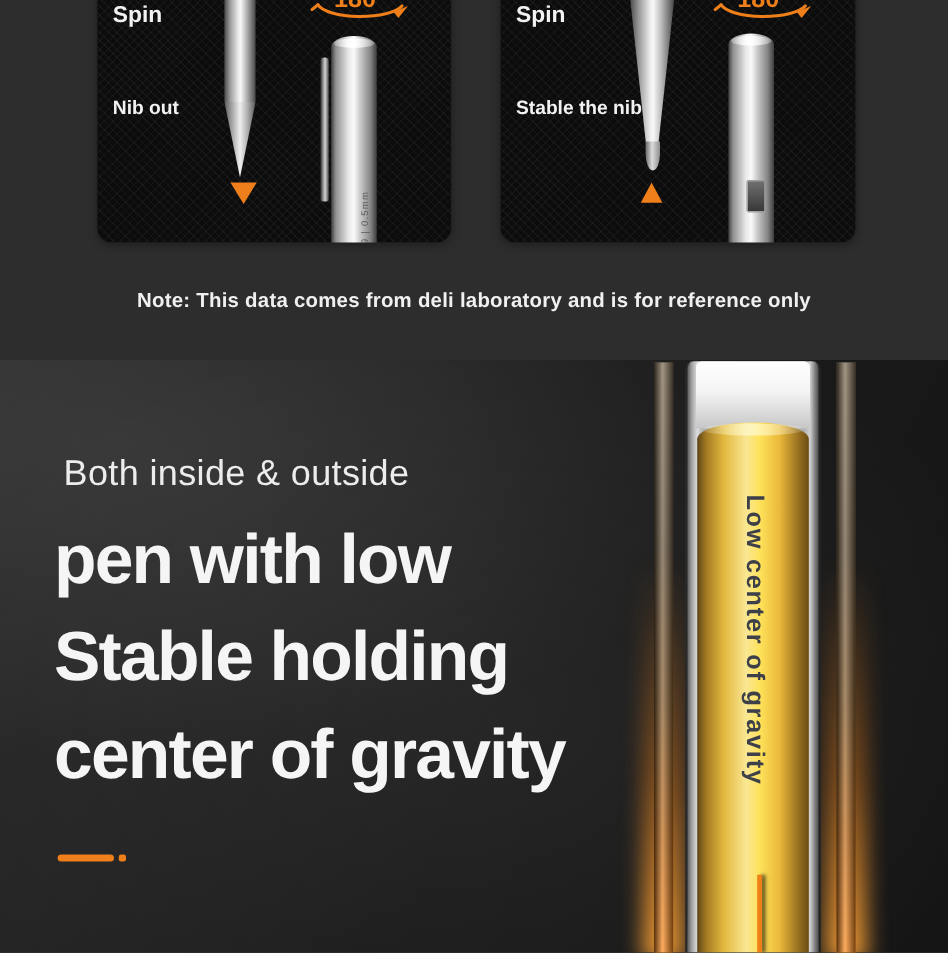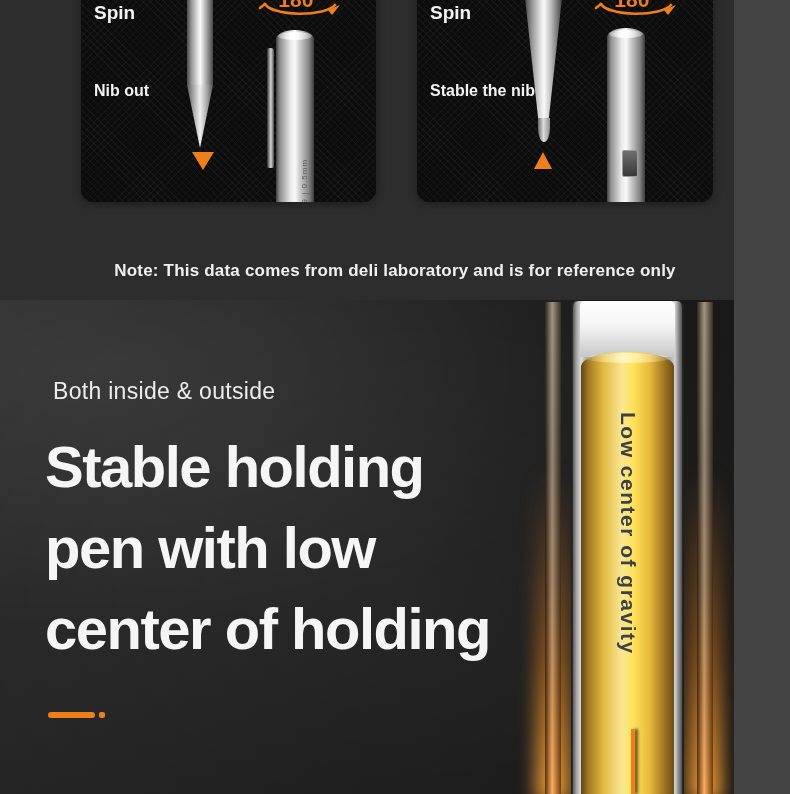--- a/index.html
+++ b/index.html
@@ -1,17 +1,17 @@
 <!DOCTYPE html>
 <html><head>
 <meta charset="utf-8">
 <style>
   html,body{margin:0;padding:0;background:#444;}
   .page{
-    position:relative;width:734px;height:794px;overflow:hidden;
+    position:relative;width:790px;height:794px;overflow:hidden;
     background:#2d2d2d;font-family:"Liberation Sans",sans-serif;
     -webkit-font-smoothing:antialiased;
   }
   
   .top-section{position:absolute;left:0;top:0;width:790px;height:300px;background:#2d2d2d;}
   .panel{
     position:absolute;top:-28px;width:295px;height:230px;border-radius:12px;overflow:hidden;
     background-color:#0c0c0c;
     background-image:
       repeating-linear-gradient(45deg, rgba(255,255,255,.045) 0 1px, transparent 1px 5px),
@@ -61,30 +61,30 @@
   .barrel2::before{content:"";position:absolute;left:2px;right:2px;top:2px;height:8px;border-radius:50%;
     background:linear-gradient(90deg,rgba(255,255,255,.2),#fff 45%,rgba(255,255,255,.25));}
   .barrel2-window{position:absolute;left:15px;top:122px;width:14px;height:25px;border-radius:2px;
     border:1px solid #9a9a9a;background:linear-gradient(180deg,#6f6f6f,#383838);}
   
   .tri-down{position:absolute;left:111px;top:180px;width:0;height:0;
     border-left:11px solid transparent;border-right:11px solid transparent;border-top:18px solid #ee7f1b;}
   .tri-up{position:absolute;left:117px;top:180px;width:0;height:0;
     border-left:9px solid transparent;border-right:9px solid transparent;border-bottom:17px solid #ee7f1b;}
   .note{position:absolute;left:0;top:241px;width:100%;text-align:center;
-    color:#f0f0f0;font-size:17px;font-weight:bold;letter-spacing:.2px;margin-top:20px;}
+    color:#f0f0f0;font-size:17px;font-weight:bold;letter-spacing:.2px;}
   
   .hero{
     position:absolute;left:0;top:300px;width:790px;height:494px;overflow:hidden;
     background:
       radial-gradient(900px 420px at 12% 14%, rgba(255,255,255,.08), transparent 62%),
       radial-gradient(760px 520px at 52% 60%, rgba(255,255,255,.05), transparent 65%),
       linear-gradient(118deg,#2b2b2b 0%,#252525 25%,#1b1b1b 55%,#141414 100%);
   }
-  .kicker{position:absolute;left:53px;top:78px;color:#ececec;font-size:23px;font-weight:400;letter-spacing:.3px;}
+  .kicker{position:absolute;left:53px;top:78px;color:#ececec;font-size:30px;font-weight:400;letter-spacing:.3px;}
   .heading{position:absolute;left:45px;top:126px;color:#f5f5f5;
     font-size:58px;font-weight:bold;line-height:81px;letter-spacing:-1.5px;white-space:nowrap;}
   .hero-dash{position:absolute;left:48px;top:412px;width:47px;height:6px;border-radius:3px;background:#ee7f1b;}
   .hero-dot{position:absolute;left:99px;top:412px;width:6px;height:6px;border-radius:2px;background:#ee7f1b;}
   
   .pen-stage{position:absolute;left:530px;top:0;width:260px;height:494px;}
   .rod-glow{position:absolute;width:34px;top:34%;bottom:-8px;filter:blur(9px);
     background:linear-gradient(180deg,rgba(255,140,30,0) 0%,rgba(255,140,30,.45) 55%,rgba(255,165,55,.95) 100%);}
   .rod-glow-left{left:6px;}
   .rod-glow-right{left:158px;}
@@ -158,23 +158,23 @@
         <div class="barrel2-window"></div>
       </div>
     </div>
 
     <div class="note">Note: This data comes from deli laboratory and is for reference only</div>
   </div>
 
   <div class="hero">
     <div class="kicker">Both inside &amp; outside</div>
     <div class="heading">
+      <div>pen with low</div>
       <div>Stable holding</div>
-      <div>pen with low</div>
-      <div>center of holding</div>
+      <div>center of gravity</div>
     </div>
     <div class="hero-dash"></div>
     <div class="hero-dot"></div>
 
     <div class="pen-stage">
       <div class="rod-glow rod-glow-left"></div>
       <div class="rod-glow rod-glow-right"></div>
       <div class="rod rod-left"></div>
       <div class="rod rod-right"></div>
       <div class="pen-barrel">

